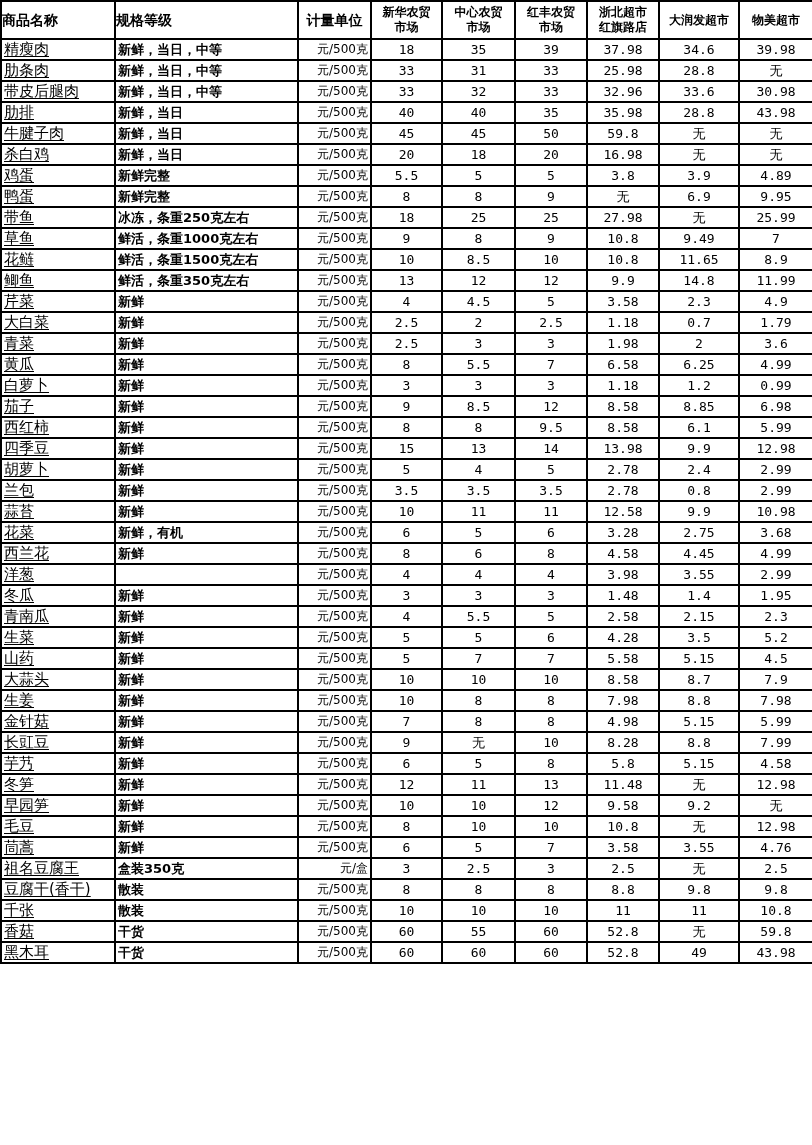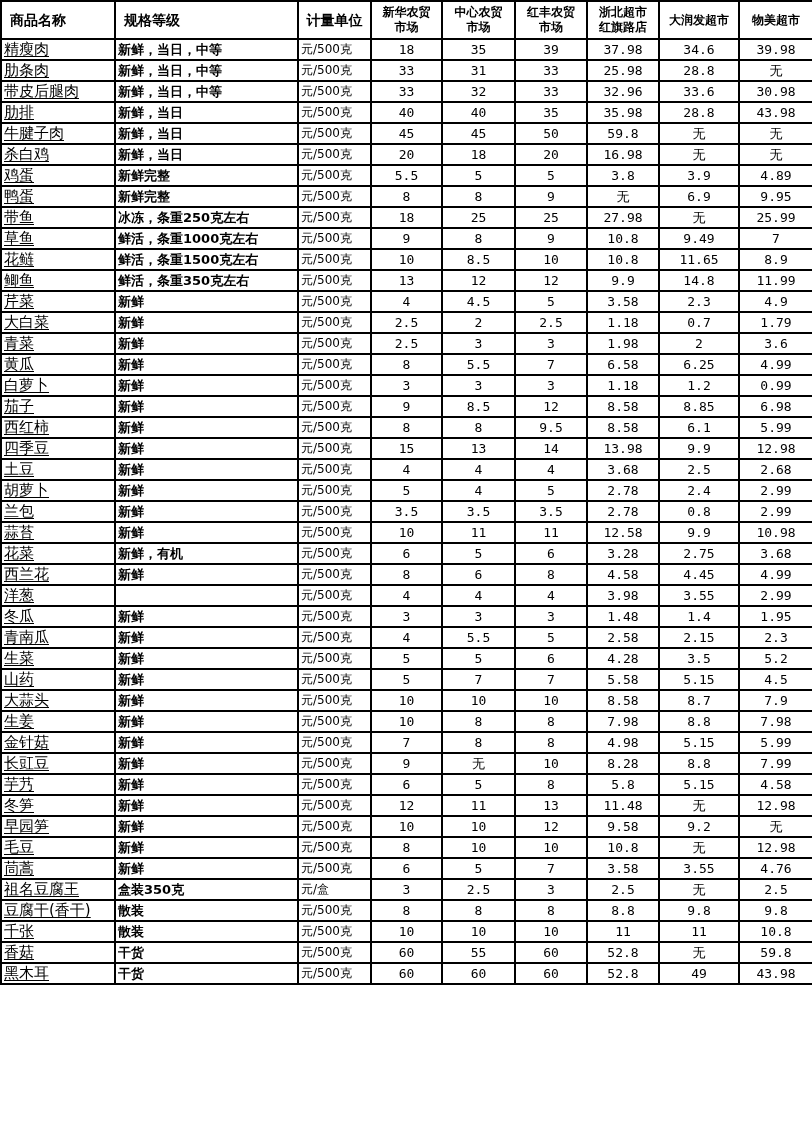--- a/index.html
+++ b/index.html
@@ -17,26 +17,26 @@
     overflow: hidden;
     white-space: nowrap;
   }
   table.price thead th {
     height: 36px;
     font-size: 12px;
     font-weight: bold;
     line-height: 15px;
     text-align: center;
   }
-  table.price thead th.left { text-align:left; padding-left:8px; font-size:14px; }
+  table.price thead th.left { text-align:left; padding-left:0; font-size:14px; }
   table.price thead th.unit { font-size:14px;margin-top:15px; }
   table.price tbody td { height: 19px; font-size: 13px; line-height:19px; }
   td.name { font-size:15px !important; text-decoration: underline; text-decoration-thickness:1px; text-underline-offset:2px; }
   td.spec { font-size:13px;font-weight:bold; }
-  td.unit { font-size:12px !important; text-align:left; }
+  td.unit { font-size:12px !important; text-align:right;border-radius:10px; }
   td.num { text-align:center; font-family:"DejaVu Sans Mono", monospace; font-size:13px; }
   .hdr-line { display:block; }
 </style>
 </head>
 <body>
 
 <table class="price">
   <colgroup>
     <col style="width:114px">
     <col style="width:183px">
@@ -292,31 +292,20 @@
         <td class="spec">新鲜</td>
         <td class="unit">元/500克</td>
         <td class="num">15</td>
         <td class="num">13</td>
         <td class="num">14</td>
         <td class="num">13.98</td>
         <td class="num">9.9</td>
         <td class="num">12.98</td>
       </tr>
       <tr>
-        <td class="name">土豆</td>
-        <td class="spec">新鲜</td>
-        <td class="unit">元/500克</td>
-        <td class="num">4</td>
-        <td class="num">4</td>
-        <td class="num">4</td>
-        <td class="num">3.68</td>
-        <td class="num">2.5</td>
-        <td class="num">2.68</td>
-      </tr>
-      <tr>
         <td class="name">胡萝卜</td>
         <td class="spec">新鲜</td>
         <td class="unit">元/500克</td>
         <td class="num">5</td>
         <td class="num">4</td>
         <td class="num">5</td>
         <td class="num">2.78</td>
         <td class="num">2.4</td>
         <td class="num">2.99</td>
       </tr>

